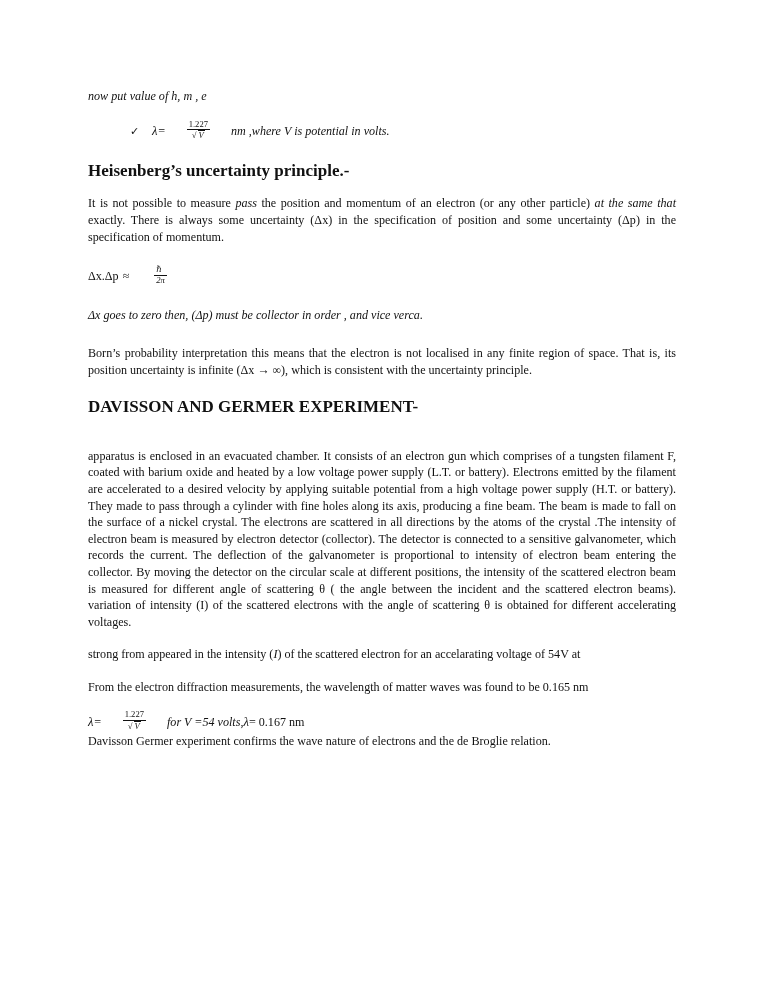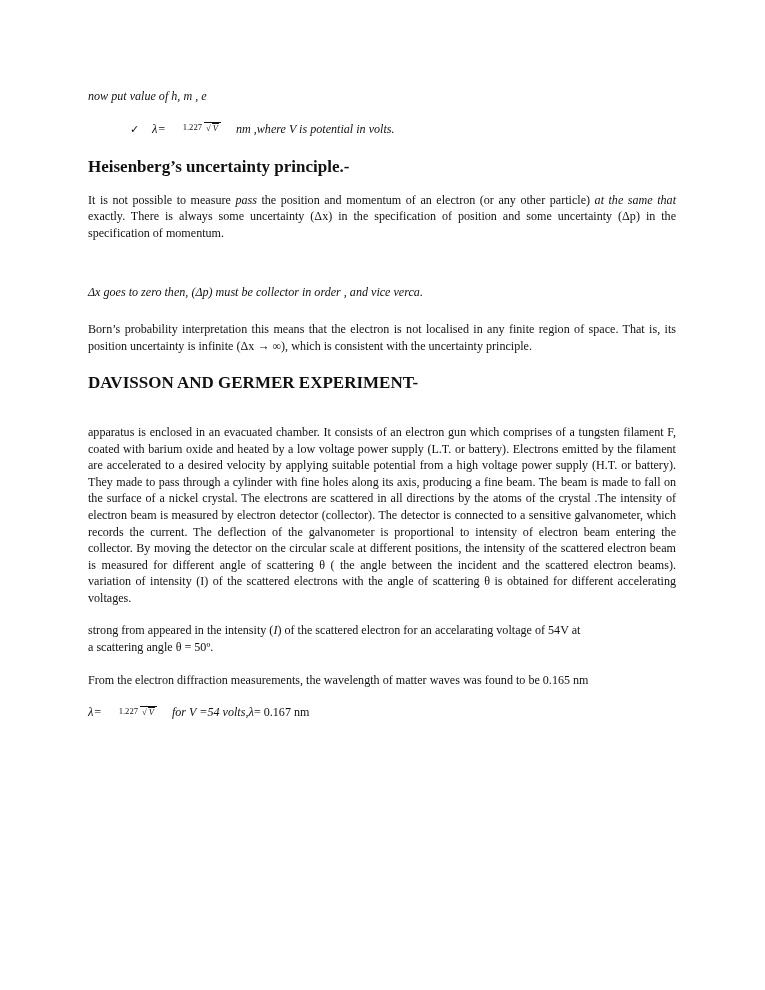--- a/index.html
+++ b/index.html
@@ -68,24 +68,23 @@
     display: flex;
     align-items: center;
     flex-wrap: wrap;
     margin: 0;
   }
   .formula-line.upright {
     font-style: normal;
   }
   .frac {
     display: inline-flex;
-    flex-direction: row;
-    align-items: center;
+    flex-direction: column;
     vertical-align: middle;
-    margin: 0 15px;
+    margin: 0 21px;
     position: relative;
     top: -1px;
   }
   .frac .num {
     font-size: 8.6px;
     line-height: 9.4px;
     font-style: normal;
     padding: 0 2px;
   }
   .frac .den {
@@ -143,20 +142,28 @@
     <div class="spacer-lg"></div>
 
     <p class="heading">Heisenberg’s uncertainty principle.-</p>
 
     <div class="spacer-md"></div>
 
     <p class="para"><span> It is not possible to measure </span><span class="italic">pass</span><span> the position and momentum of an electron (or any other particle) </span><span class="italic">at the same that</span><span> exactly. There is always some uncertainty (Δx) in the specification of position and some uncertainty (Δp) in the specification of momentum.</span></p>
 
     <div class="spacer-lg"></div>
 
+    <div class="formula-line upright">
+      <span>Δx.Δp</span>
+      <span style="padding:0 4px">≈</span>
+      <span class="frac">
+        <span class="num">ℏ</span>
+        <span class="den">2π</span>
+      </span>
+    </div>
 
     <div class="spacer-lg"></div>
 
     <p class="para para-left"><span class="italic">Δx goes to zero then, (Δp) must be collector in order , and vice verca.</span></p>
 
     <div class="spacer-lg"></div>
 
     <p class="para">Born’s probability interpretation this means that the electron is not localised in any finite region of space. That is, its position uncertainty is infinite (Δx → ∞), which is consistent with the uncertainty principle.</p>
 
     <div class="spacer-lg"></div>
@@ -166,36 +173,36 @@
     <div class="spacer-md"></div>
 
 
     <div class="spacer-md"></div>
 
     <p class="para">apparatus is enclosed in an evacuated chamber. It consists of an electron gun which comprises of a tungsten filament F, coated with barium oxide and heated by a low voltage power supply (L.T. or battery). Electrons emitted by the filament are accelerated to a desired velocity by applying suitable potential from a high voltage power supply (H.T. or battery). They made to pass through a cylinder with fine holes along its axis, producing a fine beam. The beam is made to fall on the surface of a nickel crystal. The electrons are scattered in all directions by the atoms of the crystal .The intensity of electron beam is measured by electron detector (collector). The detector is connected to a sensitive galvanometer, which records the current. The deflection of the galvanometer is proportional to intensity of electron beam entering the collector. By moving the detector on the circular scale at different positions, the intensity of the scattered electron beam is measured for different angle of scattering θ ( the angle between the incident and the scattered electron beams). variation of intensity (I) of the scattered electrons with the angle of scattering θ is obtained for different accelerating voltages.</p>
 
     <div class="spacer-md"></div>
 
     <p class="para para-left"><span>strong from appeared in the intensity (</span><span class="italic">I</span><span>) of the scattered electron for an accelarating voltage of 54V at</span></p>
-    <p class="para para-left">a scattering angle  θ = 50º.</p>
 
     <div class="spacer-md"></div>
 
     <p class="para para-left">From the electron diffraction measurements, the wavelength of matter waves was found to be 0.165 nm</p>
 
     <div class="spacer-md"></div>
 
     <div class="formula-line">
       <span class="lam">λ</span>
         <span class="sym">=</span>
       <span class="frac">
         <span class="num">1.227</span>
         <span class="den"><span class="radic">√</span><span class="sqrt">V</span></span>
       </span>
       <span class="nowrap">for V =54 volts </span>
         <span style="font-style:normal">, </span>
         <span class="lam">λ</span>
         <span style="font-style:normal">= 0.167 nm</span>
     </div>
 
+    <p class="para para-left">Davisson Germer experiment confirms the wave nature of electrons and the de Broglie relation.</p>
 
   </div>
 </div>
 
 </body></html>

